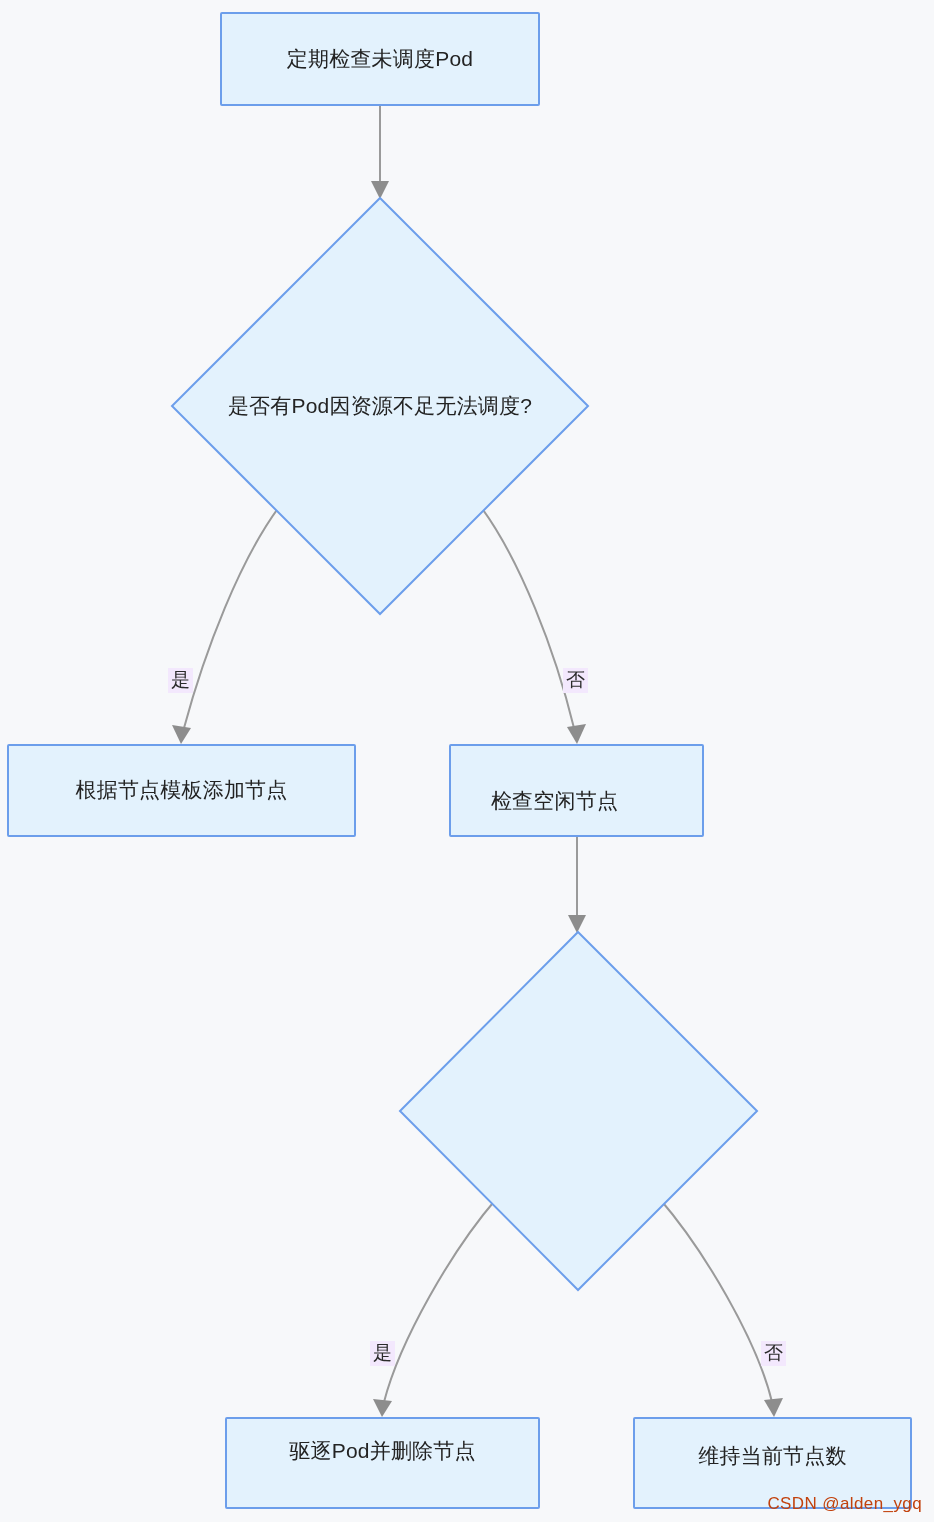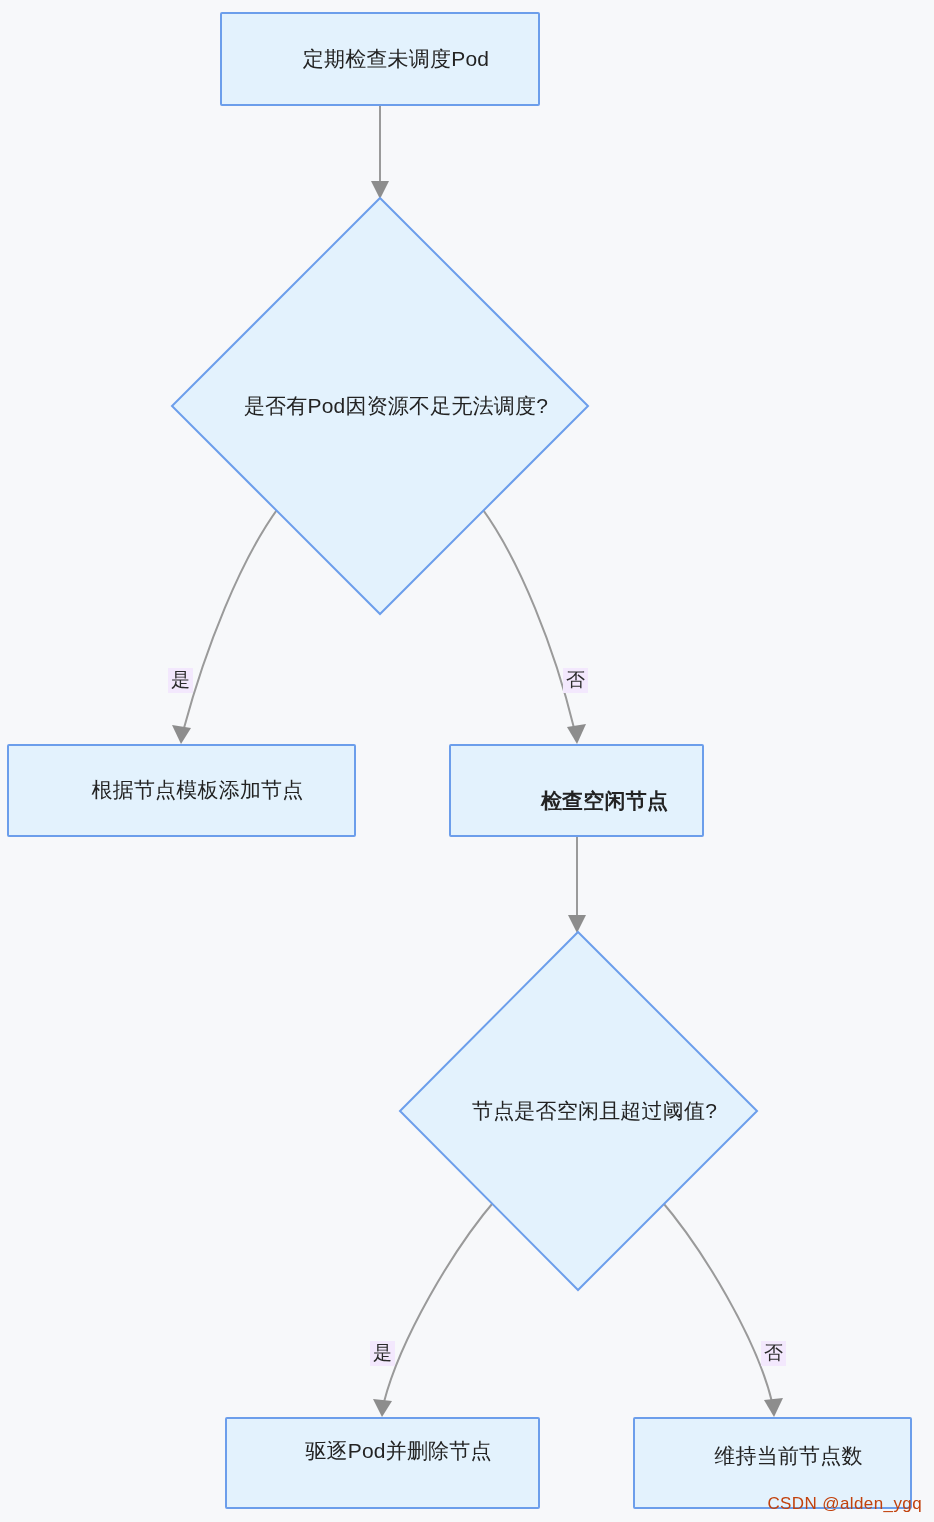--- a/index.html
+++ b/index.html
@@ -38,21 +38,20 @@
     display: flex;
     align-items: center;
     justify-content: center;
     text-align: center;
     color: #232323;
     font-size: 21px;
     line-height: 1.25;
     letter-spacing: 0.2px;
     white-space: nowrap;
     pointer-events: none;
-    padding-left: 16px;
   }
   .edge-path {
     fill: none;
     stroke: #9a9a9a;
     stroke-width: 2;
   }
   .edge-arrow {
     fill: #8d8d8d;
     stroke: none;
   }
@@ -128,23 +127,22 @@
 
     <rect class="node-shape" x="634" y="1418" width="277" height="90" rx="1" ry="1"></rect>
   </svg>
 
   <div class="node-label" style="left:221px; top:13px; width:318px; height:92px;">定期检查未调度Pod</div>
 
   <div class="node-label" style="left:172px; top:376px; width:416px; height:60px;">是否有Pod因资源不足无法调度?</div>
 
   <div class="node-label" style="left:8px; top:745px; width:347px; height:91px;">根据节点模板添加节点</div>
 
-  <div class="node-label" style="left:462px; top:745px; width:253px; height:113px;font-weight:bold;">检查空闲节点</div>
+  <div class="node-label" style="left:428px; top:745px; width:253px; height:113px;">检查空闲节点</div>
 
-  <div class="node-label" style="left:400px; top:1081px; width:357px; height:60px;">节点是否空闲且超过阈值?</div>
 
   <div class="node-label" style="left:226px; top:1418px; width:313px; height:66px;">驱逐Pod并删除节点</div>
 
   <div class="node-label" style="left:634px; top:1418px; width:277px; height:77px;">维持当前节点数</div>
 
   <div class="edge-label" style="left:168px; top:668px;">是</div>
 
   <div class="edge-label" style="left:563px; top:668px;">否</div>
 
   <div class="edge-label" style="left:370px; top:1341px;">是</div>

